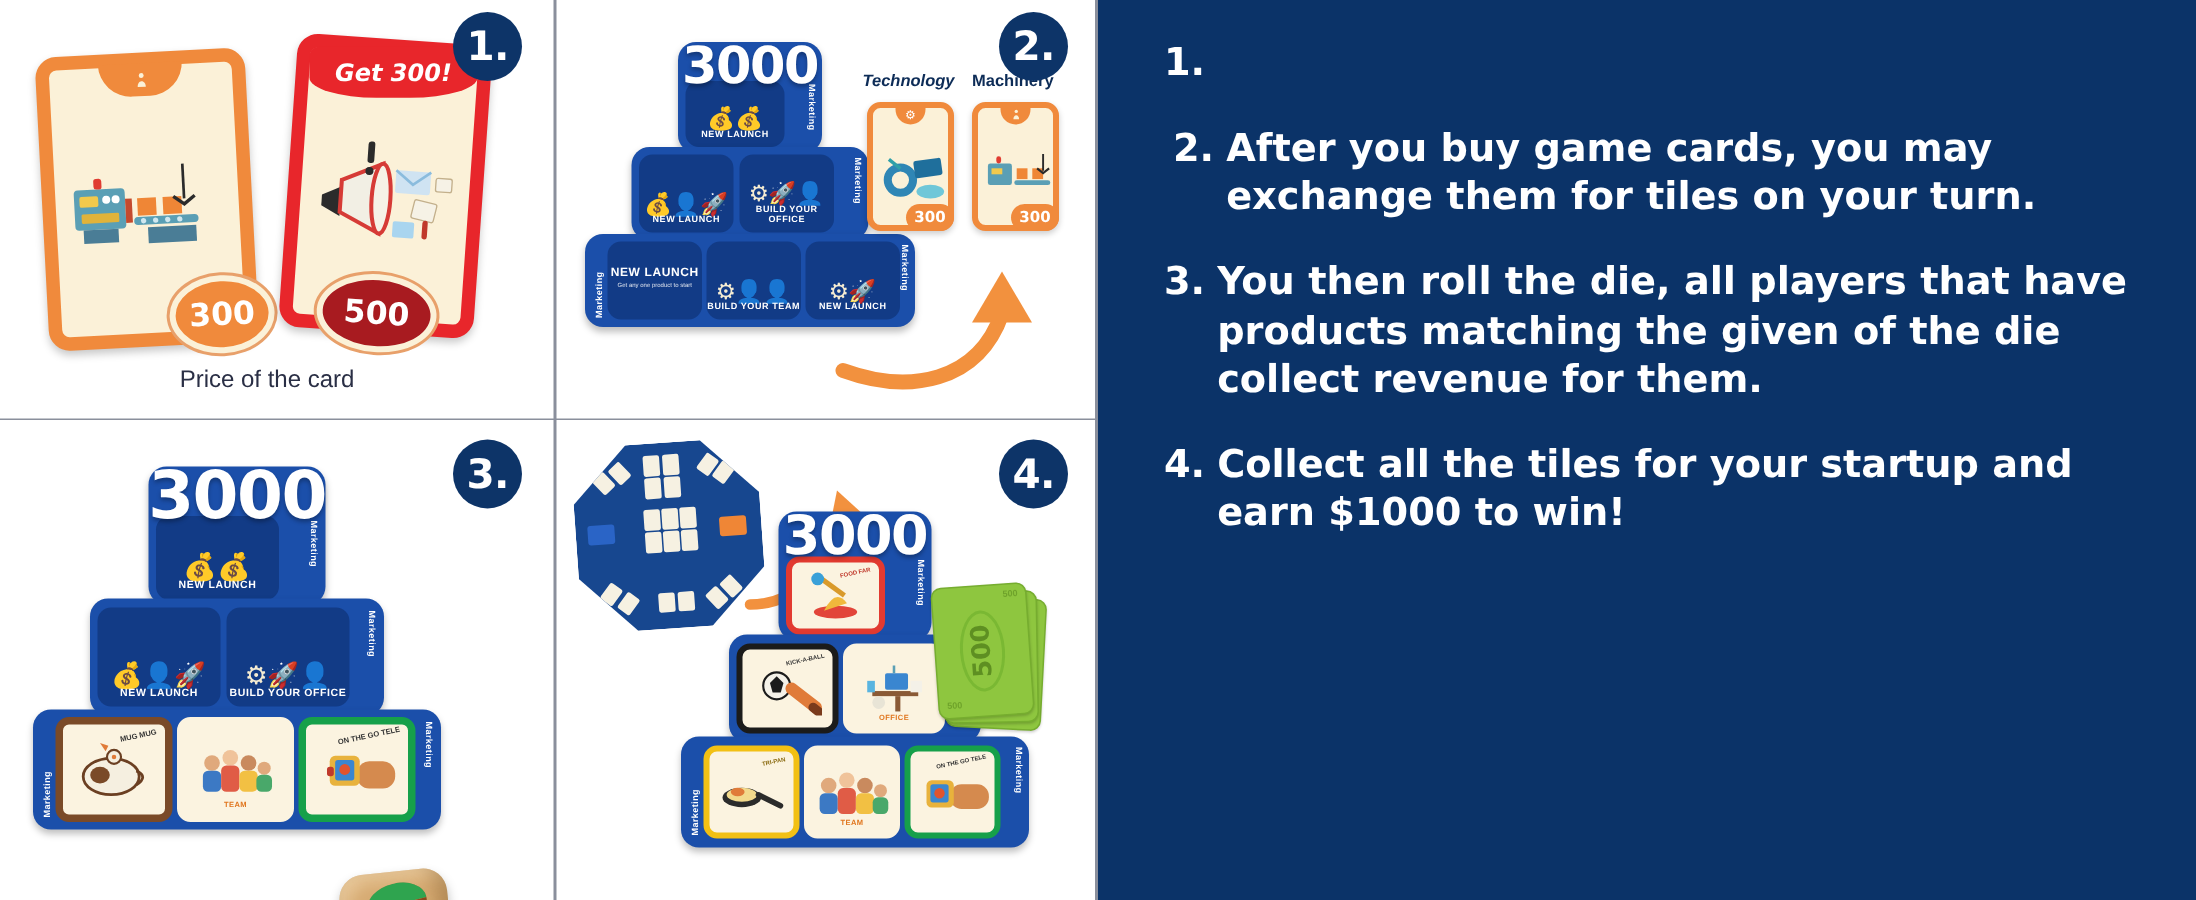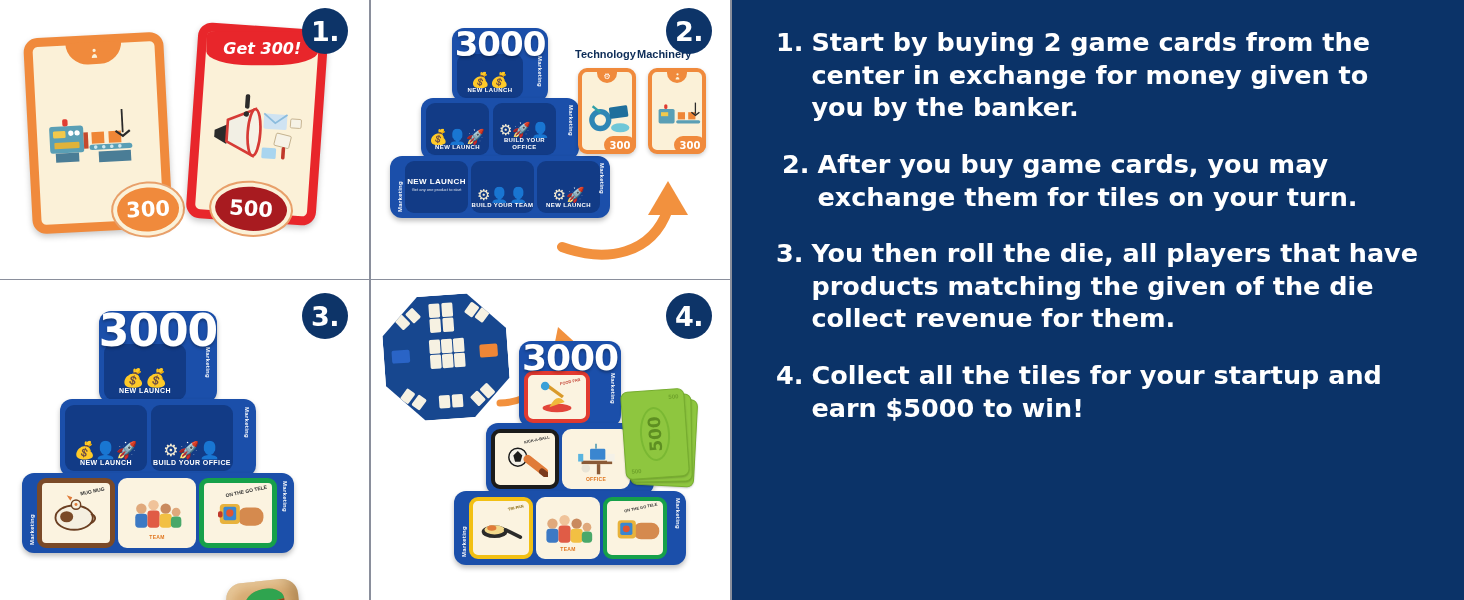--- a/index.html
+++ b/index.html
@@ -266,20 +266,21 @@
           <rect x="62" y="22" width="26" height="17" rx="2" fill="#cfe3f2"></rect>
           <path d="M62 22 l13 10 l13 -10" fill="none" stroke="#8bbcdd" stroke-width="2"></path>
           <rect x="92" y="26" width="12" height="10" rx="1.5" fill="#f6f2e6" stroke="#c3b08c"></rect>
           <rect x="76" y="44" width="17" height="14" rx="1.5" fill="#f6f2e6" stroke="#c3b08c" transform="rotate(10 84 51)"></rect>
           <rect x="62" y="60" width="16" height="12" rx="1.5" fill="#a9d5ef"></rect>
           <rect x="84" y="58" width="4" height="14" rx="2" fill="#c0392b"></rect>
         </svg>
         <div class="price">500</div>
       </div>
 
+      <div class="cap-price">Price of the card</div>
     </div>
 
     <div class="panel">
       <div class="badge p2">2.</div>
 
       <div class="board" style="left:20px; top:28px; width:220px;">
         <div class="top3000" style="top:-4px; font-size:34px;">3000</div>
 
         <div class="brow" style="width:96px; height:74px; padding-top:26px;">
           <div class="slot" style="width:66px;height:44px;">
@@ -320,22 +321,22 @@
           <div class="slot" style="width:63px;height:52px;margin-left:3px;">
             <span class="ico">⚙🚀</span>
             <span class="lbl">NEW LAUNCH</span>
           </div>
           <div class="mkt right" style="position:absolute;right:3px;top:7px;height:50px;">
             <span>Marketing</span>
           </div>
         </div>
       </div>
 
-      <div class="mini-label" style="left:205px; top:48px;">Technology</div>
-      <div class="mini-label" style="left:267px; top:48px;">Machinery</div>
+      <div class="mini-label" style="left:205px; top:48px;font-style:italic;">Technology</div>
+      <div class="mini-label" style="left:278px; top:48px;">Machinery</div>
 
       <div class="mini-card" style="left:208px; top:68px;">
         <div class="notch">⚙</div>
         <svg viewBox="0 0 60 60" style="position:absolute;left:6px;top:22px;width:46px;height:46px">
           <circle cx="16" cy="34" r="11" fill="none" stroke="#2f86b5" stroke-width="7"></circle>
           <rect x="28" y="16" width="24" height="15" rx="2" fill="#1f6f9c" transform="rotate(-8 40 24)"></rect>
           <path d="M6 16 l10 8" stroke="#2fa0a8" stroke-width="3"></path>
           <ellipse cx="42" cy="44" rx="12" ry="6" fill="#6fc7d8"></ellipse>
         </svg>
         <div class="price">300</div>
@@ -582,30 +583,29 @@
 
     <div class="vdiv"></div>
     <div class="hdiv"></div>
     <div class="redge"></div>
   </div>
 
   <div class="howto">
     <div class="steps">
       <div class="step s1">
         <span class="num">1.</span>
-        <span class="txt">Start by buying 2 game cards from the center in exchange for money given to you by the banker.</span>
       </div>
       <div class="step s2">
         <span class="num">2.</span>
         <span class="txt">After you buy game cards, you may exchange them for tiles on your turn.</span>
       </div>
       <div class="step s3">
         <span class="num">3.</span>
         <span class="txt">You then roll the die, all players that have products matching the given of the die collect revenue for them.</span>
       </div>
       <div class="step s4">
         <span class="num">4.</span>
-        <span class="txt">Collect all the tiles for your startup and earn $5000 to win!</span>
+        <span class="txt">Collect all the tiles for your startup and earn $1000 to win!</span>
       </div>
     </div>
   </div>
 
 </div>
 
 </body></html>

